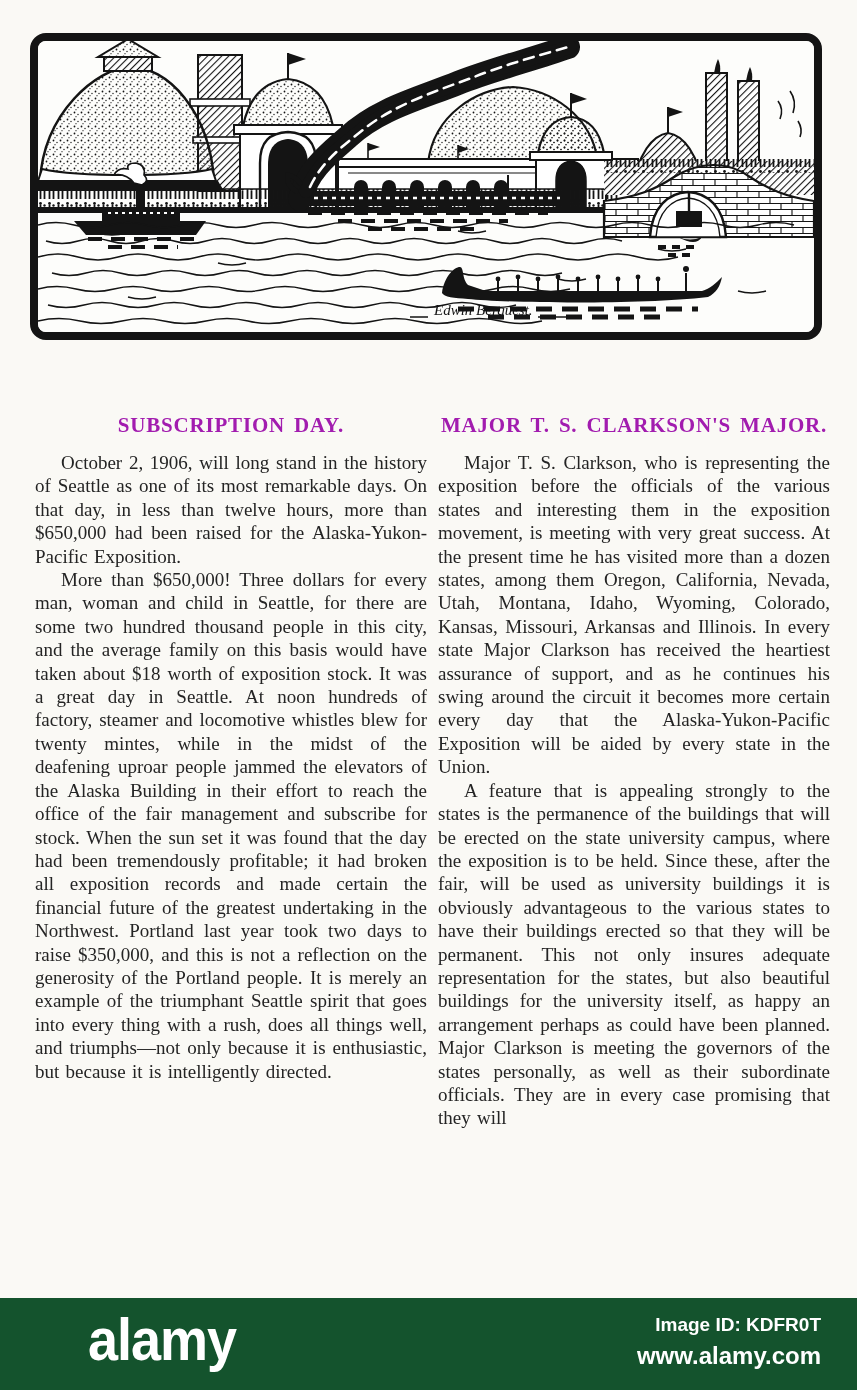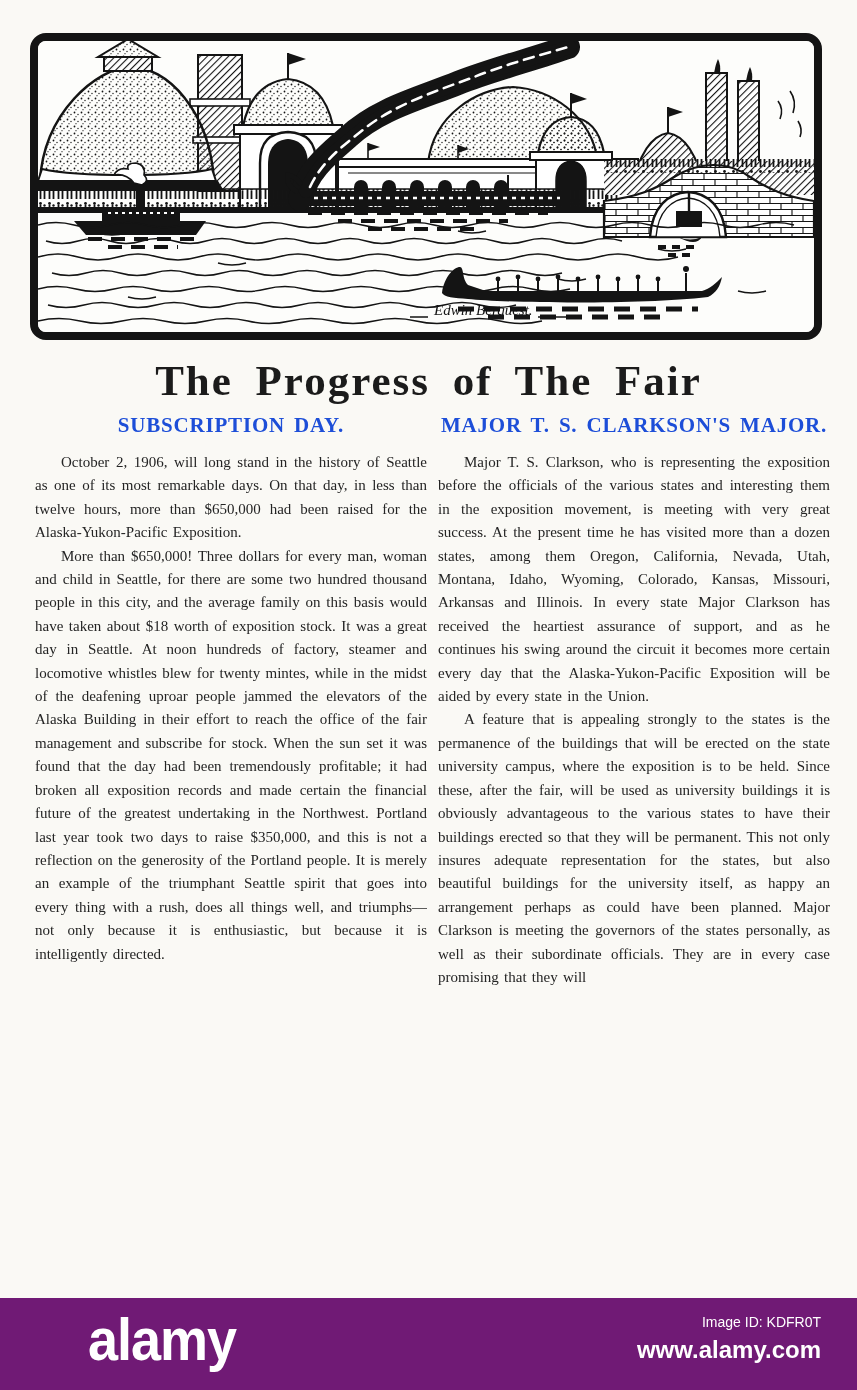--- a/index.html
+++ b/index.html
@@ -30,27 +30,27 @@
   }
   
   .column{
     position:absolute;top:413px;height:880px;overflow:hidden;
     color:#242424;
   }
   .column.left{left:35px;width:392px;}
   .column.right{left:438px;width:392px;}
   .col-header{
     text-align:center;
-    font-size:21px;font-weight:700;color:#1d4ed8;
+    font-size:21px;font-weight:700;color:#a21caf;
     letter-spacing:0.8px;word-spacing:3px;
     margin:0 0 13px 0;
   }
   .column p{
     margin:0;
-    font-size:15px;line-height:23.4px;
+    font-size:19px;line-height:23.4px;
     text-align:justify;text-justify:inter-word;
     text-indent:26px;
     word-spacing:1.5px;
     font-family:Liberation Serif, serif;
   }
   
   .wm-bar{
     position:absolute;left:0;top:1298px;width:857px;height:92px;
   }
   .wm-logo{
@@ -58,21 +58,21 @@
     font-family:"Liberation Sans", sans-serif;
     font-weight:700;font-size:54px;line-height:54px;
     letter-spacing:-1px;
     transform:scaleY(1.08);
   }
   .wm-right{
     position:absolute;right:36px;top:16px;
     text-align:right;
     font-family:"Liberation Sans", sans-serif;
   }
-  .wm-id{font-size:14px;font-weight:400;display:block;margin-bottom:6px;}
+  .wm-id{font-size:19px;font-weight:700;display:block;margin-bottom:6px;}
   .wm-url{font-size:24px;font-weight:700;display:block;}
 </style>
 </head>
 <body>
 
 <div class="page" style="background: rgb(250, 249, 245);">
 
   <div class="illo-frame">
     <svg viewBox="0 0 776 291" preserveAspectRatio="none">
       <defs>
@@ -251,35 +251,34 @@
           <circle cx="648" cy="228" r="3"></circle>
         </g>
         <path d="M420 268 h240 M450 276 h180" stroke="#141414" stroke-width="5" stroke-dasharray="16 10" fill="none"></path>
       </g>
 
       <text x="396" y="274" font-family="Liberation Serif, serif" font-style="italic" font-size="15" fill="#141414">Edwin Berquest.</text>
       <path d="M372 276 h18 M500 276 h36" stroke="#141414" stroke-width="1.4"></path>
     </svg>
   </div>
 
-  <div class="headline">The Progress of The Fair</div>
 
   <div class="column left">
     <div class="col-header">SUBSCRIPTION DAY.</div>
     <p>October 2, 1906, will long stand in the history of Seattle as one of its most remarkable days.  On that day, in less than twelve hours, more than $650,000 had been raised for the Alaska-Yukon-Pacific Exposition.</p>
     <p>More than $650,000!  Three dollars for every man, woman and child in Seattle, for there are some two hundred thousand people in this city, and the average family on this basis would have taken about $18 worth of exposition stock.  It was a great day in Seattle.  At noon hundreds of factory, steamer and locomotive whistles blew for twenty mintes, while in the midst of the deafening uproar people jammed the elevators of the Alaska Building in their effort to reach the office of the fair management and subscribe for stock.  When the sun set it was found that the day had been tremendously profitable; it had broken all exposition records and made certain the financial future of the greatest undertaking in the Northwest.  Portland last year took two days to raise $350,000, and this is not a reflection on the generosity of the Portland people.  It is merely an example of the triumphant Seattle spirit that goes into every thing with a rush, does all things well, and triumphs—not only because it is enthusiastic, but because it is intelligently directed.</p>
   </div>
 
   <div class="column right">
     <div class="col-header">MAJOR T. S. CLARKSON'S MAJOR.</div>
     <p>Major T. S. Clarkson, who is representing the exposition before the officials of the various states and interesting them in the exposition movement, is meeting with very great success.  At the present time he has visited more than a dozen states, among them Oregon, California, Nevada, Utah, Montana, Idaho, Wyoming, Colorado, Kansas, Missouri, Arkansas and Illinois. In every state Major Clarkson has received the heartiest assurance of support, and as he continues his swing around the circuit it becomes more certain every day that the Alaska-Yukon-Pacific Exposition will be aided by every state in the Union.</p>
     <p>A feature that is appealing strongly to the states is the permanence of the buildings that will be erected on the state university campus, where the exposition is to be held.  Since these, after the fair, will be used as university buildings it is obviously advantageous to the various states to have their buildings erected so that they will be permanent.  This not only insures adequate representation for the states, but also beautiful buildings for the university itself, as happy an arrangement perhaps as could have been planned. Major Clarkson is meeting the governors of the states personally, as well as their subordinate officials.  They are in every case promising that they will</p>
   </div>
 
-  <div class="wm-bar" style="background: #701a75; color: rgb(255, 255, 255);">
+  <div class="wm-bar" style="background: #14532d; color: rgb(255, 255, 255);">
     <span class="wm-logo">alamy</span>
     <div class="wm-right">
       <span class="wm-id">Image ID: KDFR0T</span>
       <span class="wm-url">www.alamy.com</span>
     </div>
   </div>
 
 </div>
 
 </body></html>

